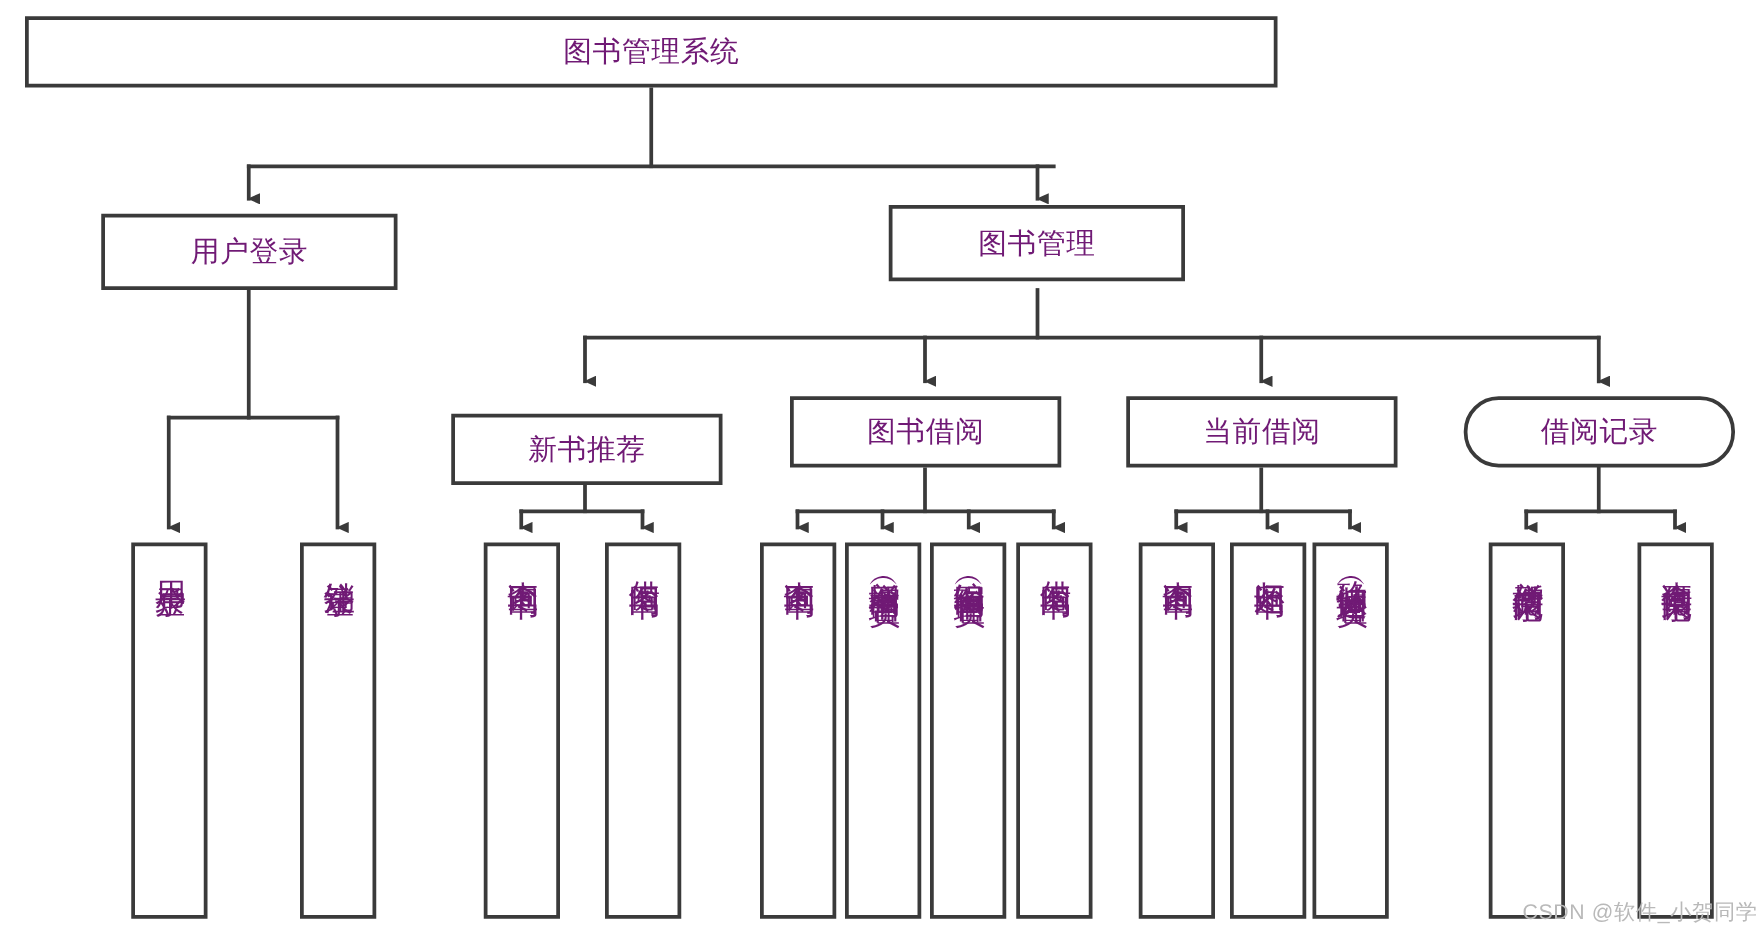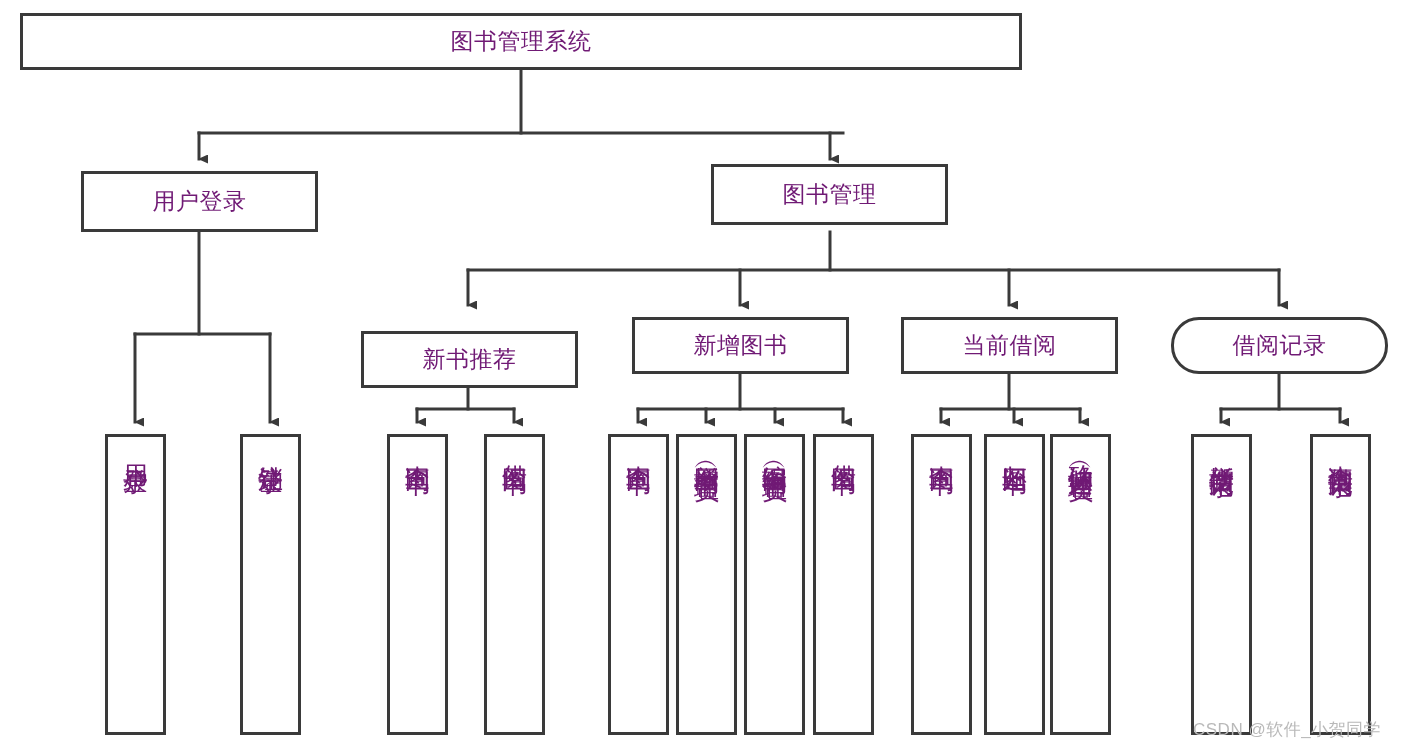--- a/index.html
+++ b/index.html
@@ -53,20 +53,21 @@
     line-height: 1.16;
     letter-spacing: 2px;
     white-space: nowrap;
   }
   .watermark {
     position: absolute;
     font-size: 17px;
     color: #b9b9b9;
     white-space: nowrap;
     letter-spacing: 0.5px;
+    margin-left: 25px;
   }
 </style>
 </head>
 <body>
 
 <div id="diagram-root">
 
   <svg class="connector-layer" viewBox="0 0 1405 747">
     <defs>
       <marker id="arrowhead" markerWidth="9" markerHeight="10" refX="4.5" refY="9" orient="auto" markerUnits="userSpaceOnUse">
@@ -126,21 +127,21 @@
     <span class="node-label">用户登录</span>
   </div>
   <div class="node-box horizontal" id="node-l2-1" style="left: 711px; top: 164px; width: 237px; height: 61px;">
     <span class="node-label">图书管理</span>
   </div>
 
   <div class="node-box horizontal" id="node-l3-0" style="left: 361px; top: 331px; width: 217px; height: 57px;">
     <span class="node-label">新书推荐</span>
   </div>
   <div class="node-box horizontal" id="node-l3-1" style="left: 632px; top: 317px; width: 217px; height: 57px;">
-    <span class="node-label">新增图书</span>
+    <span class="node-label">图书借阅</span>
   </div>
   <div class="node-box horizontal" id="node-l3-2" style="left: 901px; top: 317px; width: 217px; height: 57px;">
     <span class="node-label">当前借阅</span>
   </div>
   <div class="node-box horizontal" id="node-l3-3" style="left: 1171px; top: 317px; width: 217px; height: 57px; border-radius: 28px;">
     <span class="node-label">借阅记录</span>
   </div>
 
   <div class="node-box vertical" id="node-leaf-0" style="left: 105px; top: 434px; width: 61px; height: 301px;">
     <span class="node-label">用户登录</span>

